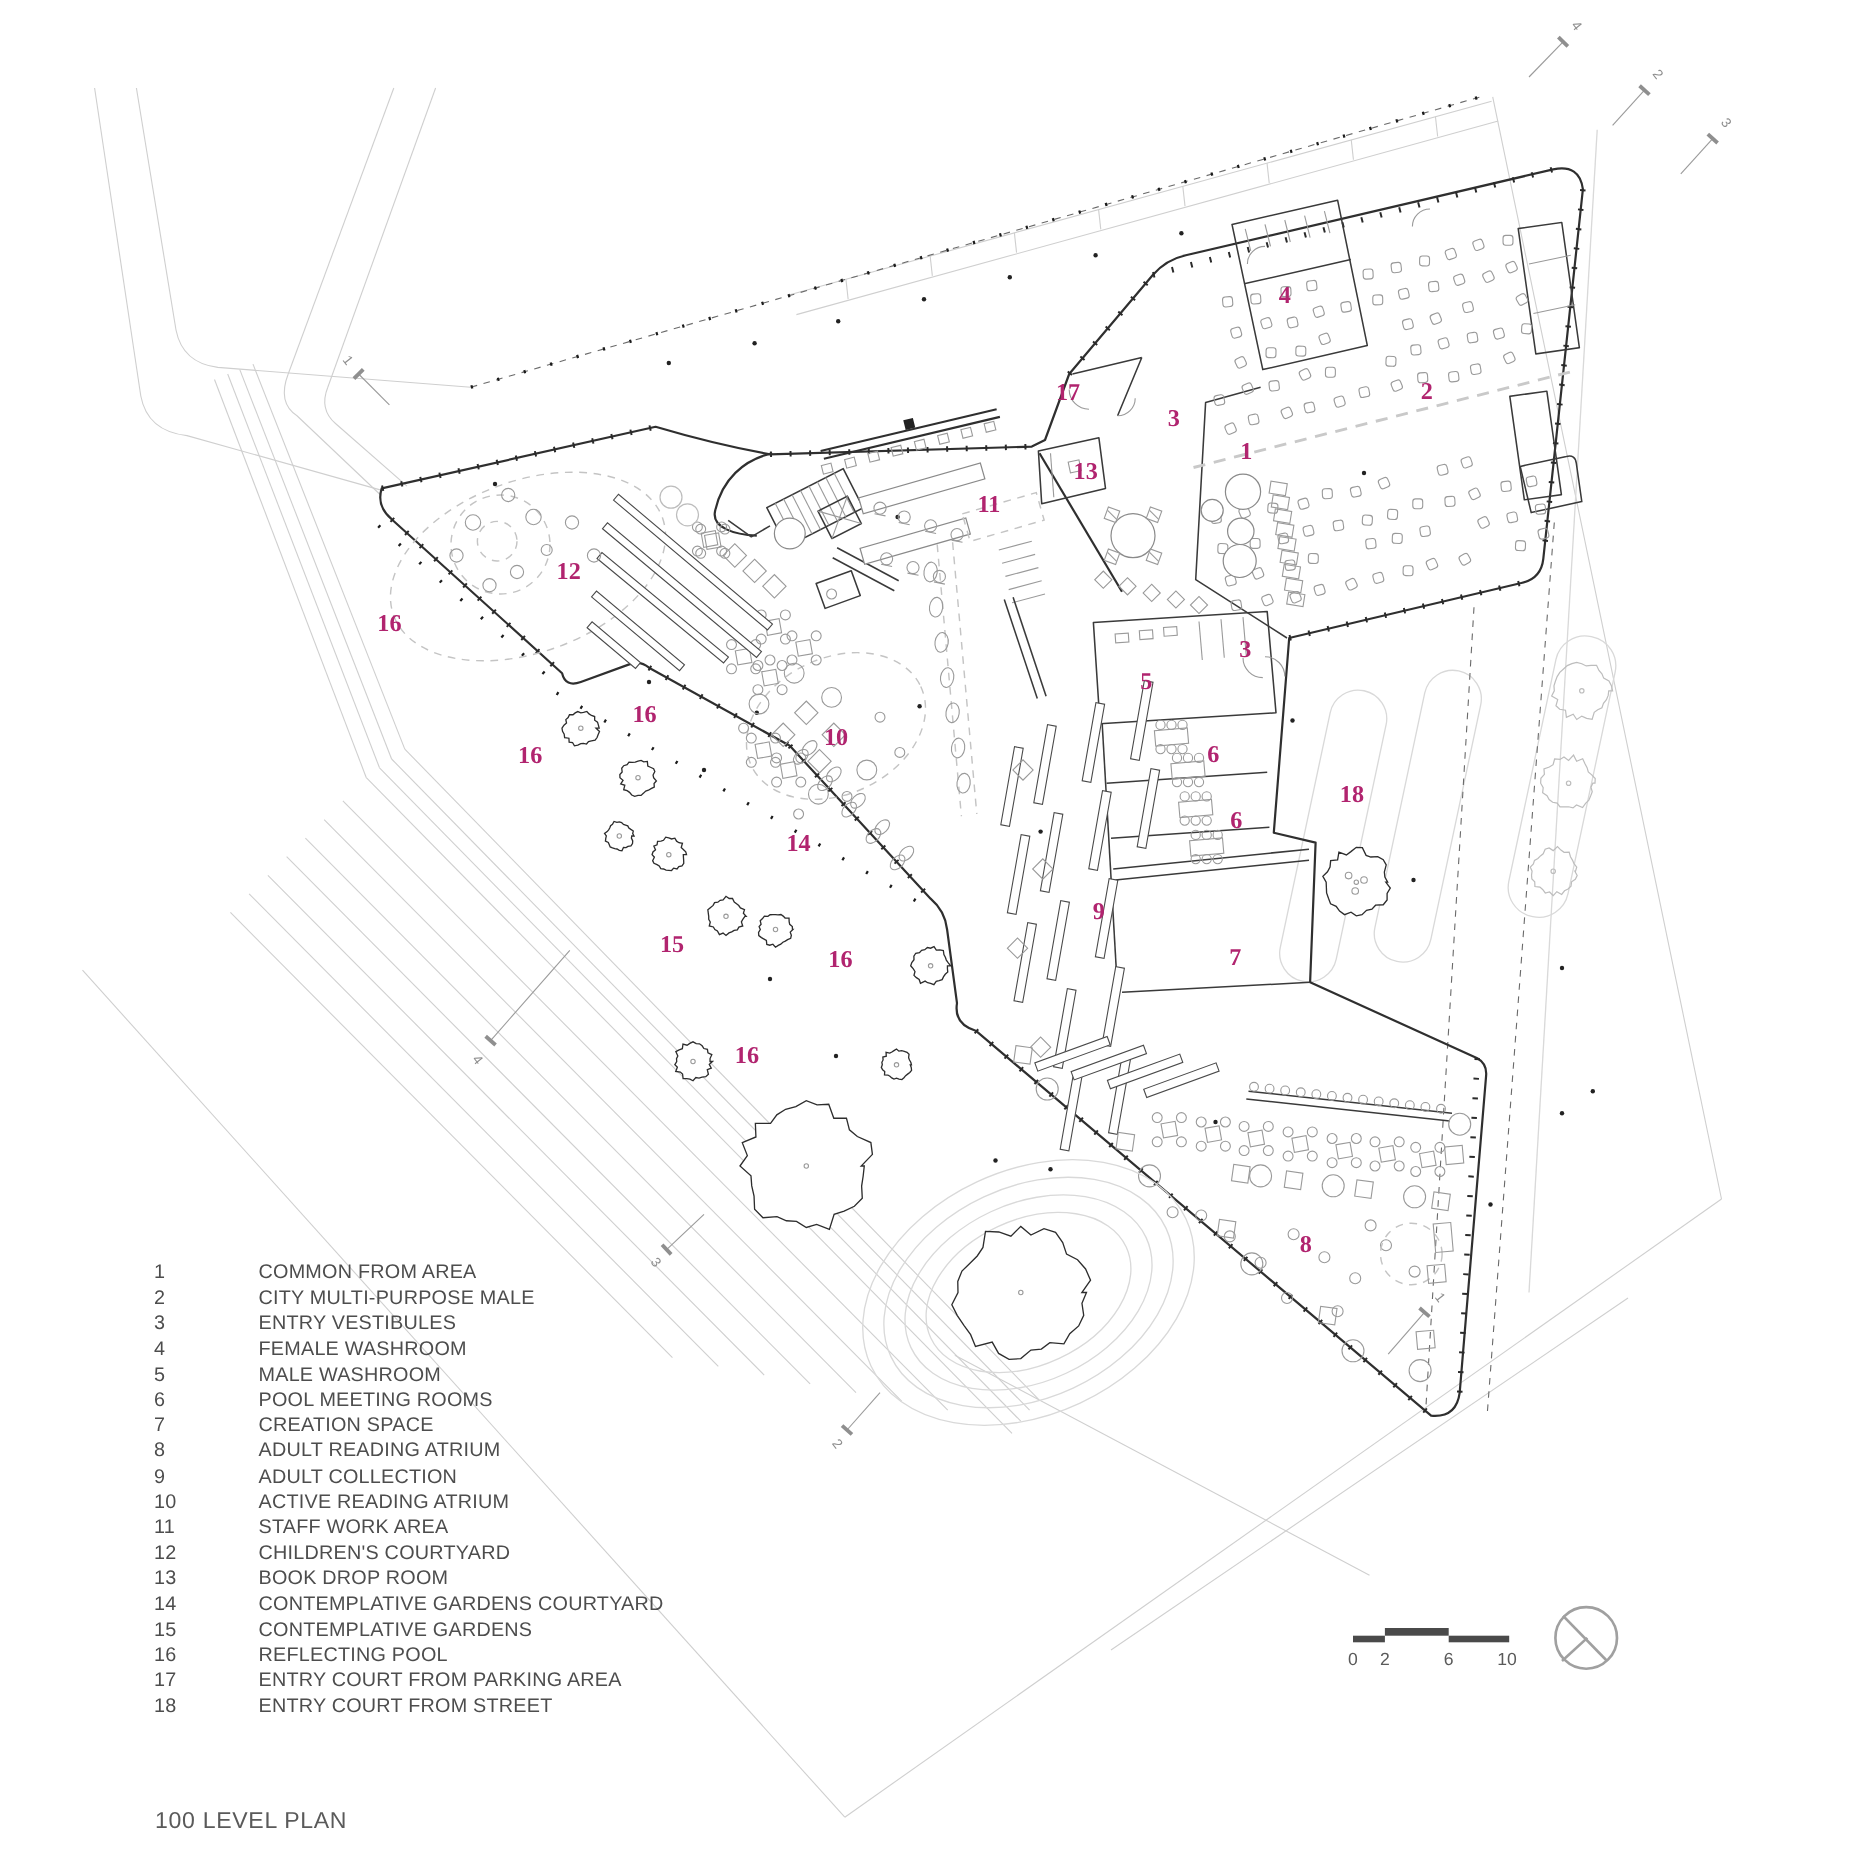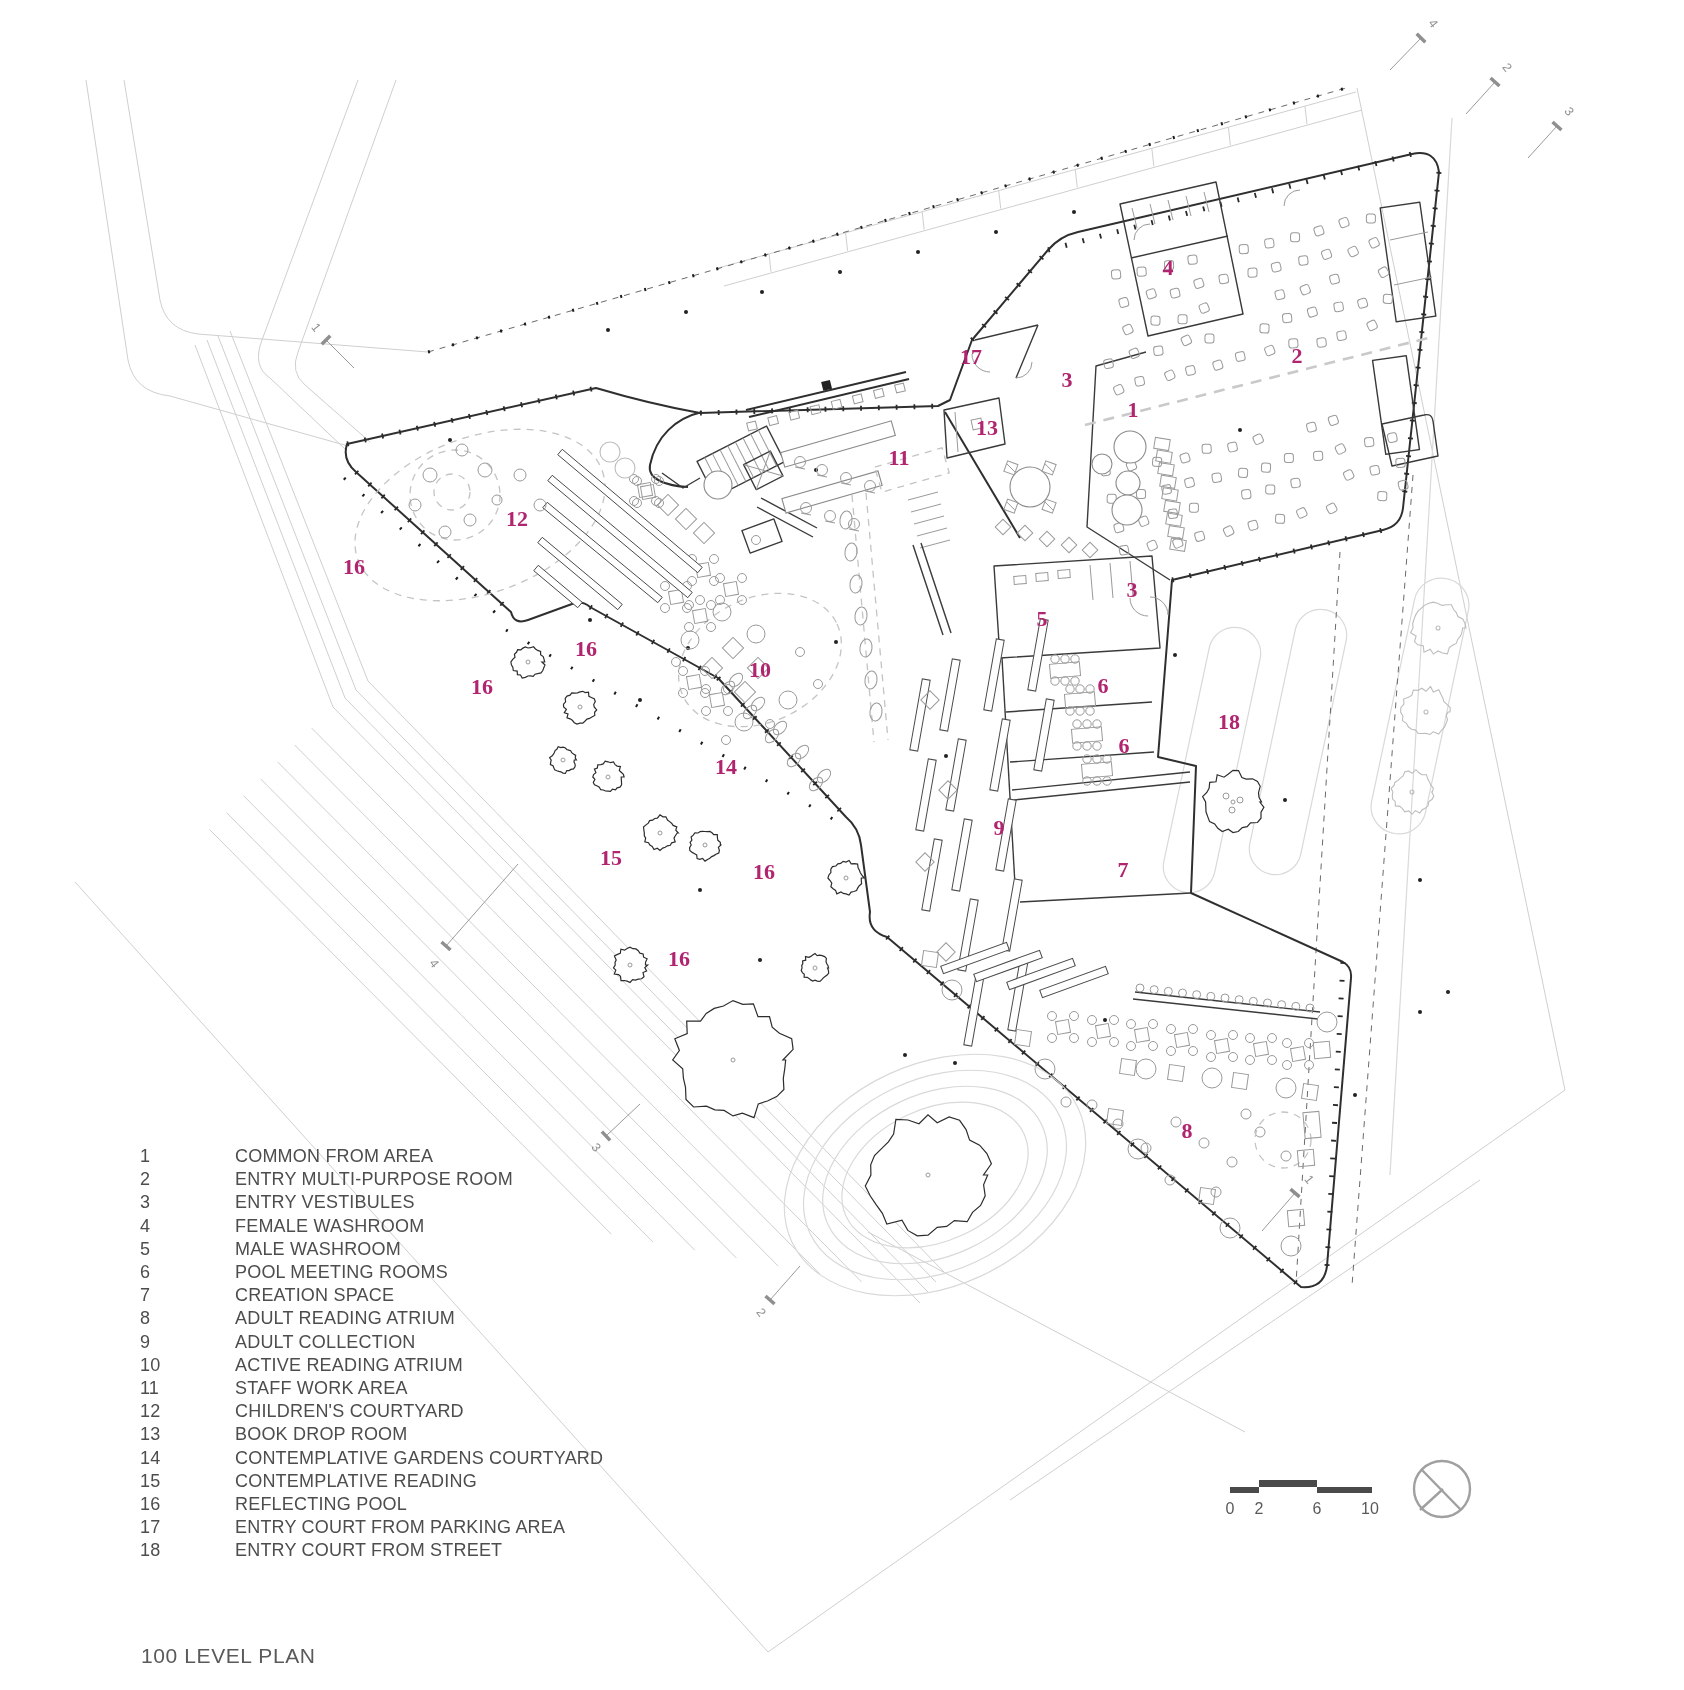--- a/index.html
+++ b/index.html
@@ -685,21 +685,21 @@
       </g>
   </svg>
 
   <div class="legend" id="legend">
       <div class="legend-row">
         <span class="legend-num">1</span>
         <span class="legend-label">COMMON FROM AREA</span>
       </div>
       <div class="legend-row">
         <span class="legend-num">2</span>
-        <span class="legend-label">ENTRY MULTI-PURPOSE ROOM</span>
+        <span class="legend-label">CITY MULTI-PURPOSE MALE</span>
       </div>
       <div class="legend-row">
         <span class="legend-num">3</span>
         <span class="legend-label">ENTRY VESTIBULES</span>
       </div>
       <div class="legend-row">
         <span class="legend-num">4</span>
         <span class="legend-label">FEMALE WASHROOM</span>
       </div>
       <div class="legend-row">
@@ -737,21 +737,21 @@
       <div class="legend-row">
         <span class="legend-num">13</span>
         <span class="legend-label">BOOK DROP ROOM</span>
       </div>
       <div class="legend-row">
         <span class="legend-num">14</span>
         <span class="legend-label">CONTEMPLATIVE GARDENS COURTYARD</span>
       </div>
       <div class="legend-row">
         <span class="legend-num">15</span>
-        <span class="legend-label">CONTEMPLATIVE READING</span>
+        <span class="legend-label">CONTEMPLATIVE GARDENS</span>
       </div>
       <div class="legend-row">
         <span class="legend-num">16</span>
         <span class="legend-label">REFLECTING POOL</span>
       </div>
       <div class="legend-row">
         <span class="legend-num">17</span>
         <span class="legend-label">ENTRY COURT FROM PARKING AREA</span>
       </div>
       <div class="legend-row">

